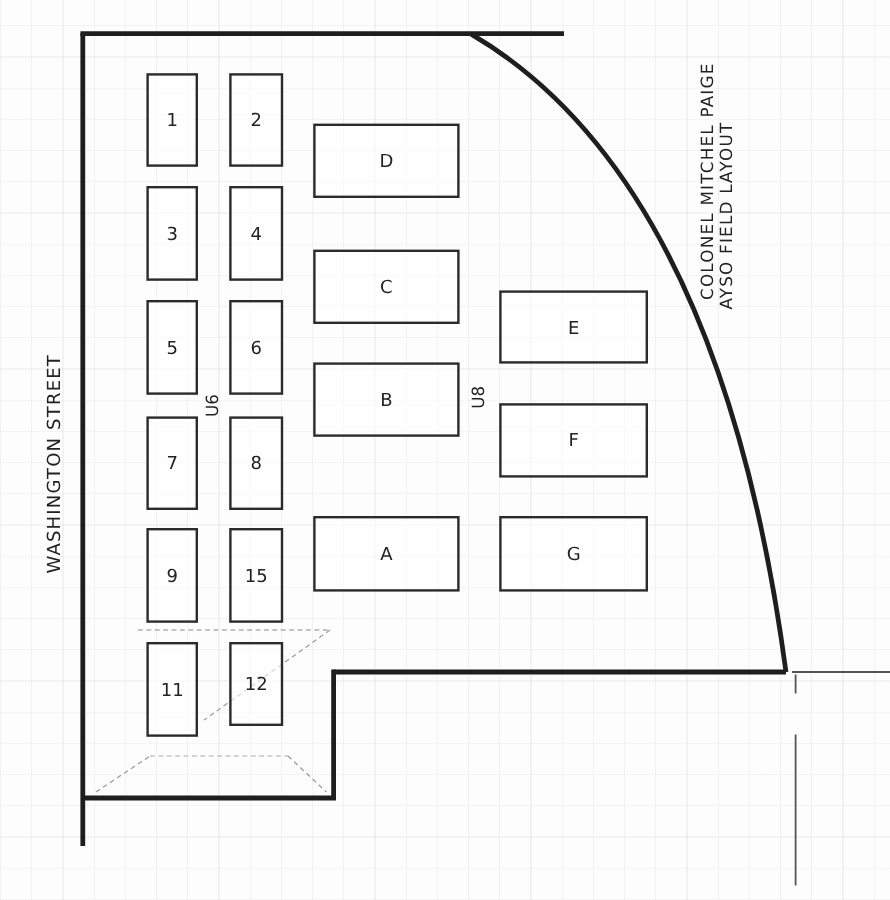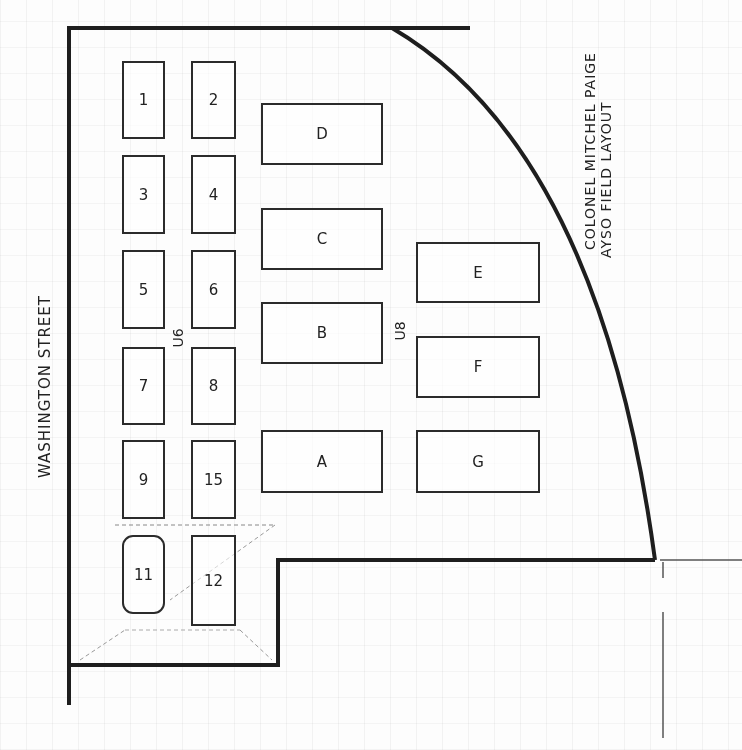--- a/index.html
+++ b/index.html
@@ -73,24 +73,24 @@
   </div>
 <div class="field" style="left:191px;top:347px;width:45px;height:78px;">
     <span>8</span>
   </div>
 <div class="field" style="left:122px;top:440px;width:43px;height:79px;">
     <span>9</span>
   </div>
 <div class="field" style="left:191px;top:440px;width:45px;height:79px;">
     <span>15</span>
   </div>
-<div class="field" style="left:122px;top:535px;width:43px;height:79px;border-radius:11px;">
+<div class="field" style="left:122px;top:535px;width:43px;height:79px;">
     <span>11</span>
   </div>
-<div class="field" style="left:191px;top:535px;width:45px;height:91px;">
+<div class="field" style="left:191px;top:535px;width:45px;height:70px;">
     <span>12</span>
   </div>
 
 <div class="field" style="left:261px;top:103px;width:122px;height:62px;">
     <span>D</span>
   </div>
 <div class="field" style="left:261px;top:208px;width:122px;height:62px;">
     <span>C</span>
   </div>
 <div class="field" style="left:261px;top:302px;width:122px;height:62px;">

